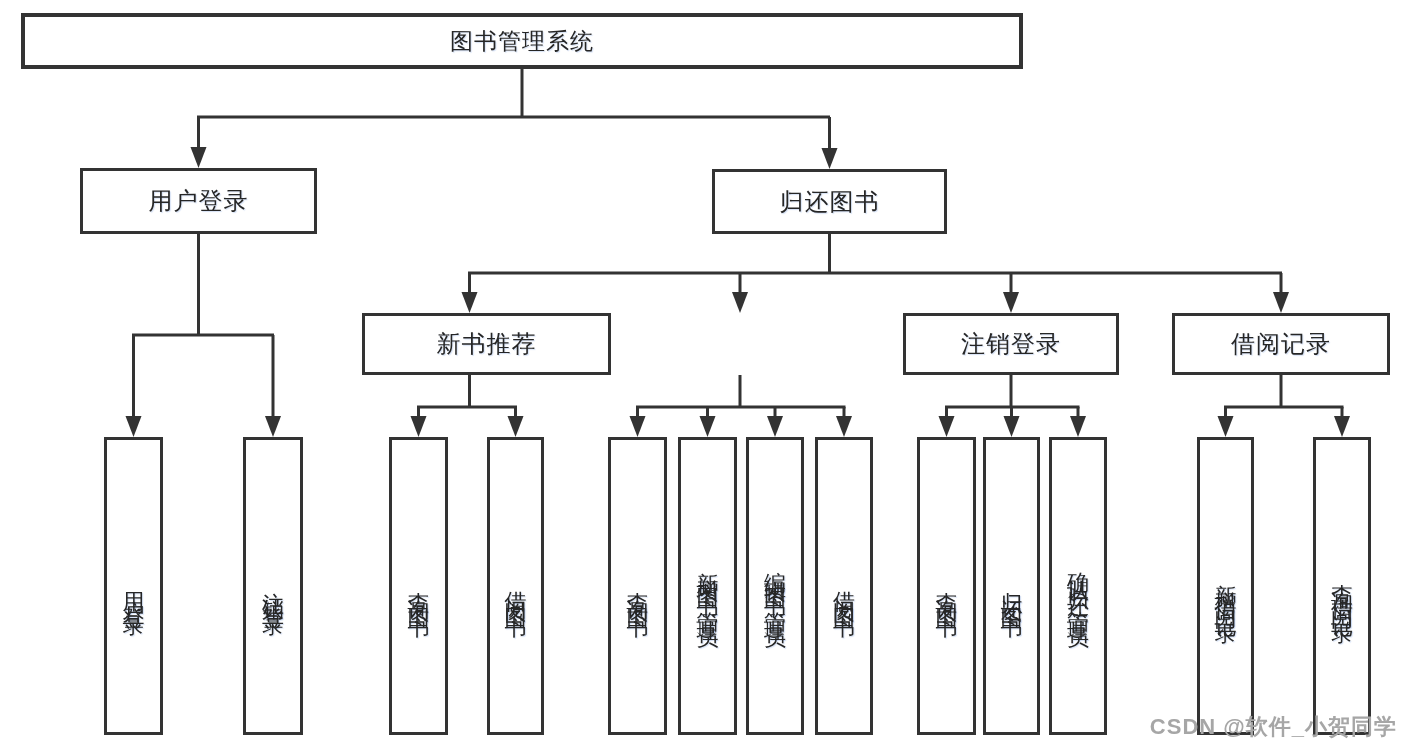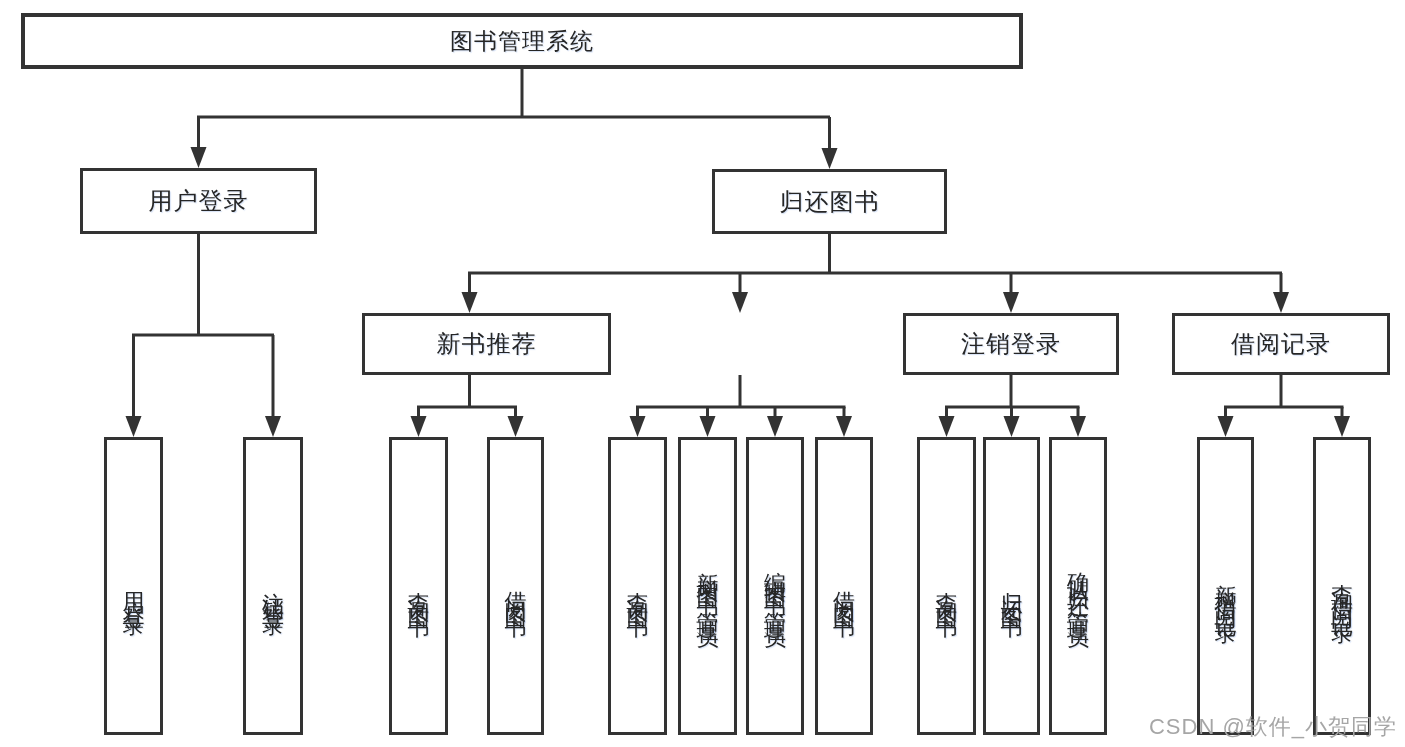--- a/index.html
+++ b/index.html
@@ -19,21 +19,21 @@
   .node.top .lbl{font-size:23px;}
   .vbox{align-items:center;justify-content:center;}
   .vbox .vtext{
     display:block;
     writing-mode:vertical-rl;text-orientation:mixed;
     font-size:22px;letter-spacing:8px;margin-bottom:-8px;
     text-shadow:1px 1px 1px rgba(110,150,220,0.30);
   }
   .watermark{
     position:absolute;top:712px;right:8px;
-    font-size:22px;color:#a6a6a6;letter-spacing:1px;white-space:nowrap;
+    font-size:22px;color:#a6a6a6;letter-spacing:1px;white-space:nowrap;font-weight:bold;
   }
   svg line{stroke:#333333;stroke-width:3;}
   svg polygon{fill:#333333;stroke:none;}
 </style>
 </head>
 <body>
 
 <div class="canvas">
 
   <svg class="wires" viewBox="0 0 1405 747" xmlns="http://www.w3.org/2000/svg">

